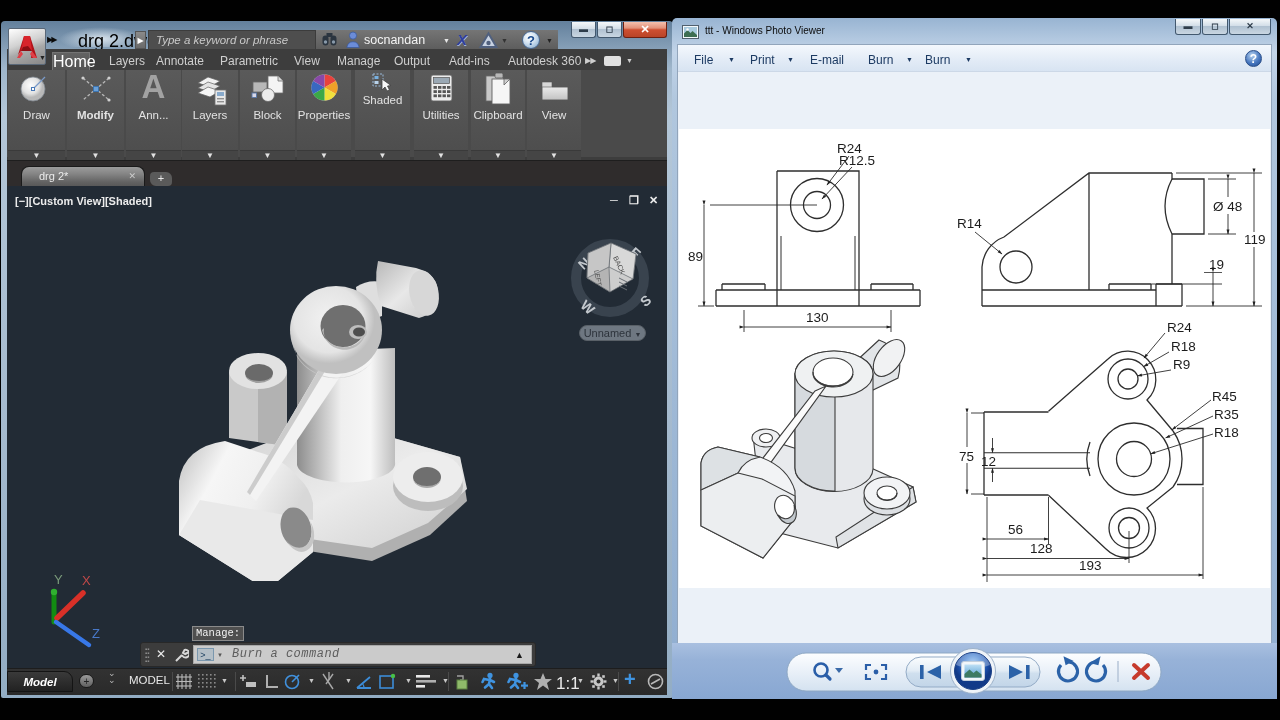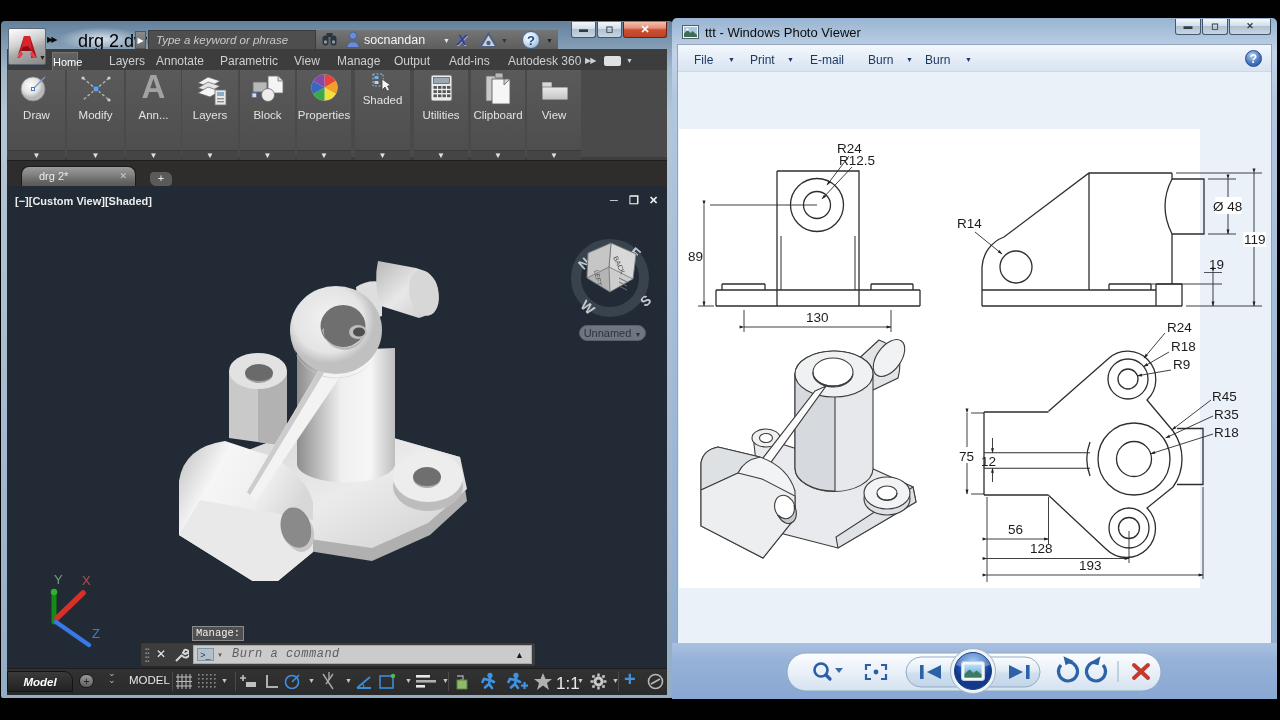--- a/index.html
+++ b/index.html
@@ -74,21 +74,21 @@
     </div>
   <div class="wbtn" style="left:596px;width:25px;">
       <div class="g">◻</div>
     </div>
   <div class="wbtn" style="left:622px;width:44px;border-color:#6e1f10;
      background:linear-gradient(180deg,#f4c0ae 0%,#e2927b 40%,#ce4f31 52%,#b94427 100%);">
      <div class="g" style="color:#fff;font-size:11px;">✕</div>
     </div>
 
   <div class="abs" style="left:6px;top:28px;width:660px;height:21px;background:#3d3d3d;"></div>
-  <div class="abs" style="left:51px;top:31px;width:26px;height:18px;background:linear-gradient(180deg,#636363,#525252);border:1px solid #747474;border-bottom:none;color:#fff;font-size:11px;text-align:center;line-height:18px;">Home</div>
+  <div class="abs" style="left:51px;top:31px;width:38px;height:18px;background:linear-gradient(180deg,#636363,#525252);border:1px solid #747474;border-bottom:none;color:#fff;font-size:16px;text-align:center;line-height:18px;">Home</div>
   <div class="rtab" style="left:108px;">Layers</div>
   <div class="rtab" style="left:155px;">Annotate</div>
   <div class="rtab" style="left:219px;">Parametric</div>
   <div class="rtab" style="left:293px;">View</div>
   <div class="rtab" style="left:336px;">Manage</div>
   <div class="rtab" style="left:393px;">Output</div>
   <div class="rtab" style="left:448px;">Add-ins</div>
   <div class="rtab" style="left:507px;">Autodesk 360</div>
   <div class="rtab" style="left:584px;font-size:8px;letter-spacing:-1px;">▶▶</div>
   <div class="abs" style="left:603px;top:35px;width:17px;height:10px;background:#e0e0e0;border-radius:2px;"></div>
@@ -105,21 +105,21 @@
           <radialGradient id="gcirc" cx="0.4" cy="0.35">
             <stop offset="0" stop-color="#fdfdfd"></stop>
             <stop offset="0.7" stop-color="#e2e2e2"></stop>
             <stop offset="1" stop-color="#b8b8b8"></stop>
           </radialGradient>
         </defs>
     </svg>
     <div class="lbl">Draw</div>
   </div>
     <div class="parr" style="left:7px;width:57px;">▼</div>
-  <div class="rpanel" style="left:66px;width:57px;">
+  <div class="rpanel" style="left:66px;width:57px;font-weight:bold;">
     <svg class="abs" style="left:13px;top:5px" width="32" height="28" viewBox="0 0 32 28">
       <line x1="3" y1="3" x2="29" y2="25" stroke="#b8b8b8" stroke-width="1.3" stroke-dasharray="3 2"></line>
       <line x1="29" y1="3" x2="3" y2="25" stroke="#b8b8b8" stroke-width="1.3" stroke-dasharray="3 2"></line>
       <rect x="13.5" y="11.5" width="5" height="5" fill="#6aa0d8" stroke="#3c74b0"></rect>
       <circle cx="3" cy="3" r="1.6" fill="#d0d0d0"></circle>
         <circle cx="29" cy="3" r="1.6" fill="#d0d0d0"></circle>
       <circle cx="29" cy="25" r="1.6" fill="#d0d0d0"></circle>
     </svg>
     <div class="lbl">Modify</div>
   </div>
@@ -219,21 +219,21 @@
             <stop offset="0" stop-color="#fafafa"></stop>
             <stop offset="1" stop-color="#c2c2c2"></stop>
           </linearGradient>
         </defs>
     </svg>
     <div class="lbl">View</div>
   </div>
     <div class="parr" style="left:526px;width:54px;">▼</div>
 
   <div class="abs" style="left:6px;top:139px;width:660px;height:26px;background:#2f2c2c;border-top:1px solid #1e1e1e;">
-    <div class="abs" style="left:14px;top:5px;width:115px;height:21px;border:1px solid #1a1a1a;border-bottom:none;border-radius:8px 8px 0 0;
+    <div class="abs" style="left:14px;top:5px;width:124px;height:21px;border:1px solid #1a1a1a;border-bottom:none;border-radius:8px 8px 0 0;
       background:linear-gradient(180deg,#9c9c9c 0%,#848484 35%,#636363 75%,#565656 100%);">
       <span class="abs" style="left:17px;top:3px;color:#ececec;font-size:11px;">drg 2*</span>
       <span class="abs" style="right:8px;top:4px;color:#cccccc;font-size:9px;">✕</span>
     </div>
     <div class="abs" style="left:143px;top:11px;width:22px;height:14px;border-radius:4px 6px 4px 6px;
       background:#5a5a5a;color:#e8e8e8;font-size:11px;text-align:center;line-height:13px;">+</div>
   </div>
 
   <div class="abs" id="vp" style="left:6px;top:165px;width:660px;height:482px;background:#222b35;overflow:hidden;">
     <div class="abs" style="left:8px;top:9px;color:#ececec;font-size:11px;font-weight:bold;">[−][Custom View][Shaded]</div>
@@ -493,21 +493,21 @@
 </div>
 
 <div class="abs" id="pvwin" style="left:672px;top:18px;width:605px;height:681px;border-radius:5px 5px 0 0;
   background:linear-gradient(180deg,#98b4d2 0%,#c2d4e8 5%,#b1c7de 12%,#9fb9d6 55%,#8fadd0 100%);">
   <svg class="abs" style="left:10px;top:7px" width="17" height="14" viewBox="0 0 17 14">
     <rect x="0.5" y="0.5" width="16" height="13" fill="#f4f8fb" stroke="#51606e"></rect>
     <rect x="2" y="2" width="13" height="10" fill="#a8cade"></rect>
     <path d="M2 8.5 l3.5-3.5 3 3 2-2 4.5 4 v2 h-13 Z" fill="#3e6e52"></path>
     <circle cx="5.5" cy="4.5" r="1.2" fill="#fdfdfd"></circle>
   </svg>
-  <div class="abs" style="left:33px;top:7px;font-size:13px;color:#0c0c0c;">ttt - Windows Photo Viewer</div>
+  <div class="abs" style="left:33px;top:7px;font-size:10px;color:#0c0c0c;">ttt - Windows Photo Viewer</div>
   <div class="wbtn" style="left:503px;width:26px;">
       <div class="g">▬</div>
     </div>
   <div class="wbtn" style="left:530px;width:26px;">
       <div class="g">◻</div>
     </div>
   <div class="wbtn" style="left:557px;width:42px;">
       <div class="g">✕</div>
     </div>
 
@@ -518,21 +518,21 @@
       <span class="mitem" style="left:72px;">Print</span>
         <span class="mdd" style="left:109px;">▼</span>
       <span class="mitem" style="left:132px;">E-mail</span>
       <span class="mitem" style="left:190px;">Burn</span>
         <span class="mdd" style="left:228px;">▼</span>
       <span class="mitem" style="left:247px;">Burn</span>
         <span class="mdd" style="left:287px;">▼</span>
       <div class="abs" style="left:567px;top:5px;width:17px;height:17px;border-radius:50%;border:1px solid #2a4e88;
         background:radial-gradient(circle at 40% 30%,#b8d4f0,#4878c0 55%,#1c4890);color:#fff;font-weight:bold;font-size:12px;text-align:center;line-height:16px;">?</div>
     </div>
-    <div class="abs" id="photo" style="left:1px;top:84px;width:521px;height:459px;background:#ffffff;">
+    <div class="abs" id="photo" style="left:1px;top:84px;width:591px;height:459px;background:#ffffff;">
       <svg width="591" height="459" viewBox="679 128 591 459" font-family="Liberation Sans">
         <defs>
           <marker id="ar" viewBox="0 0 10 10" refX="9" refY="5" markerWidth="13" markerHeight="5.5" orient="auto">
             <path d="M0 2 L10 5 L0 8 Z" fill="#222"></path>
           </marker>
         </defs>
         <g stroke="#2e2e2e" stroke-width="1.3" fill="none">
 
           <path d="M777,170 H859 V305 M777,170 V305"></path>
           <path d="M781,235 V289 M855,235 V289" stroke-width="1"></path>

